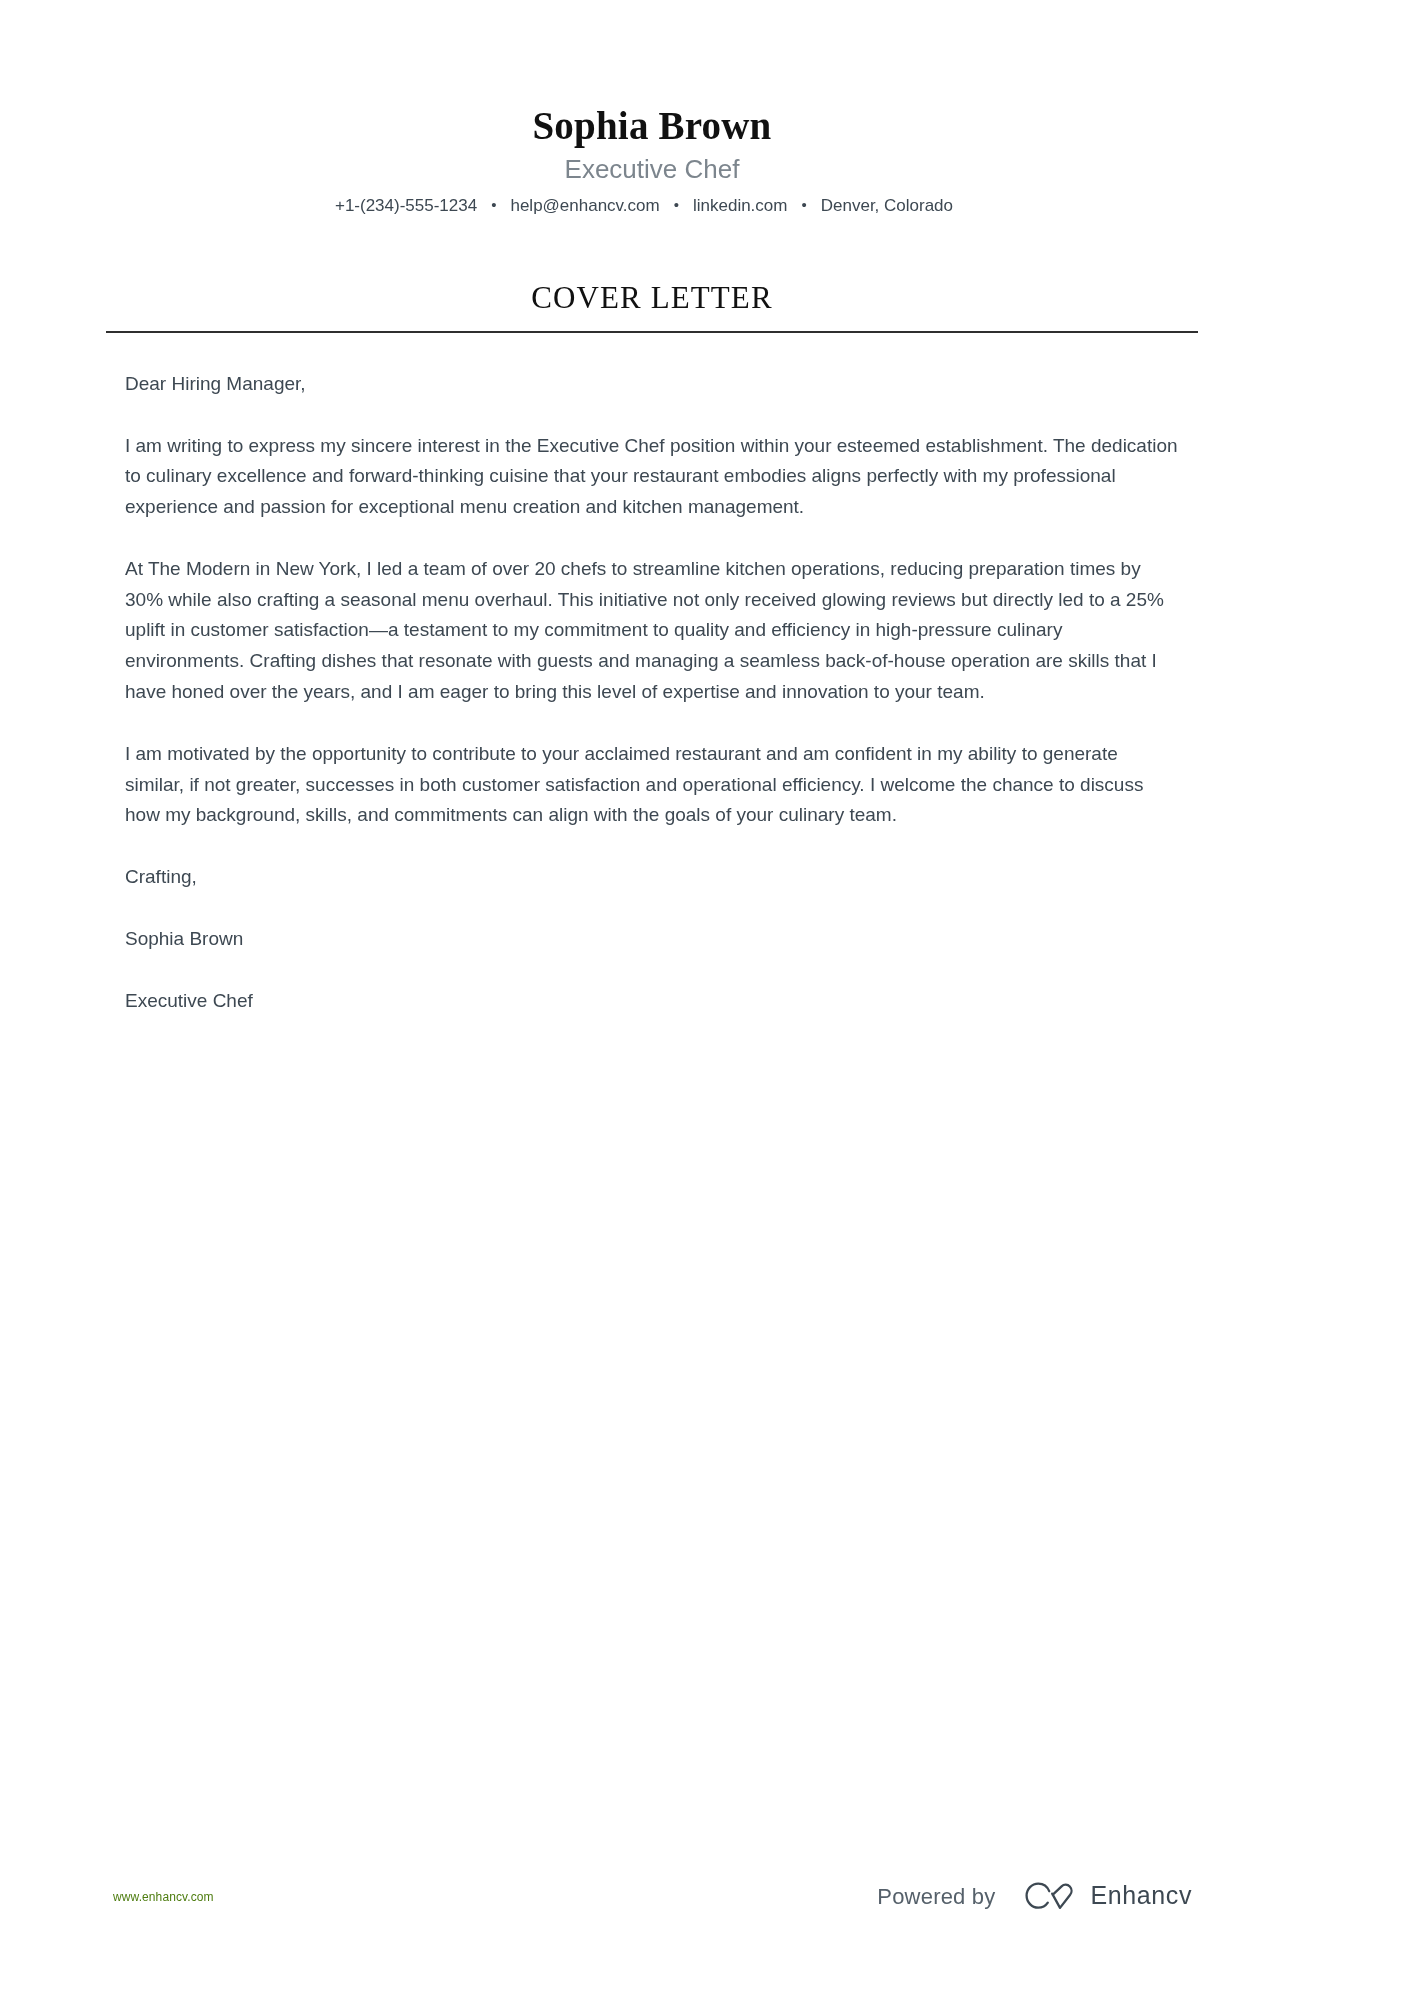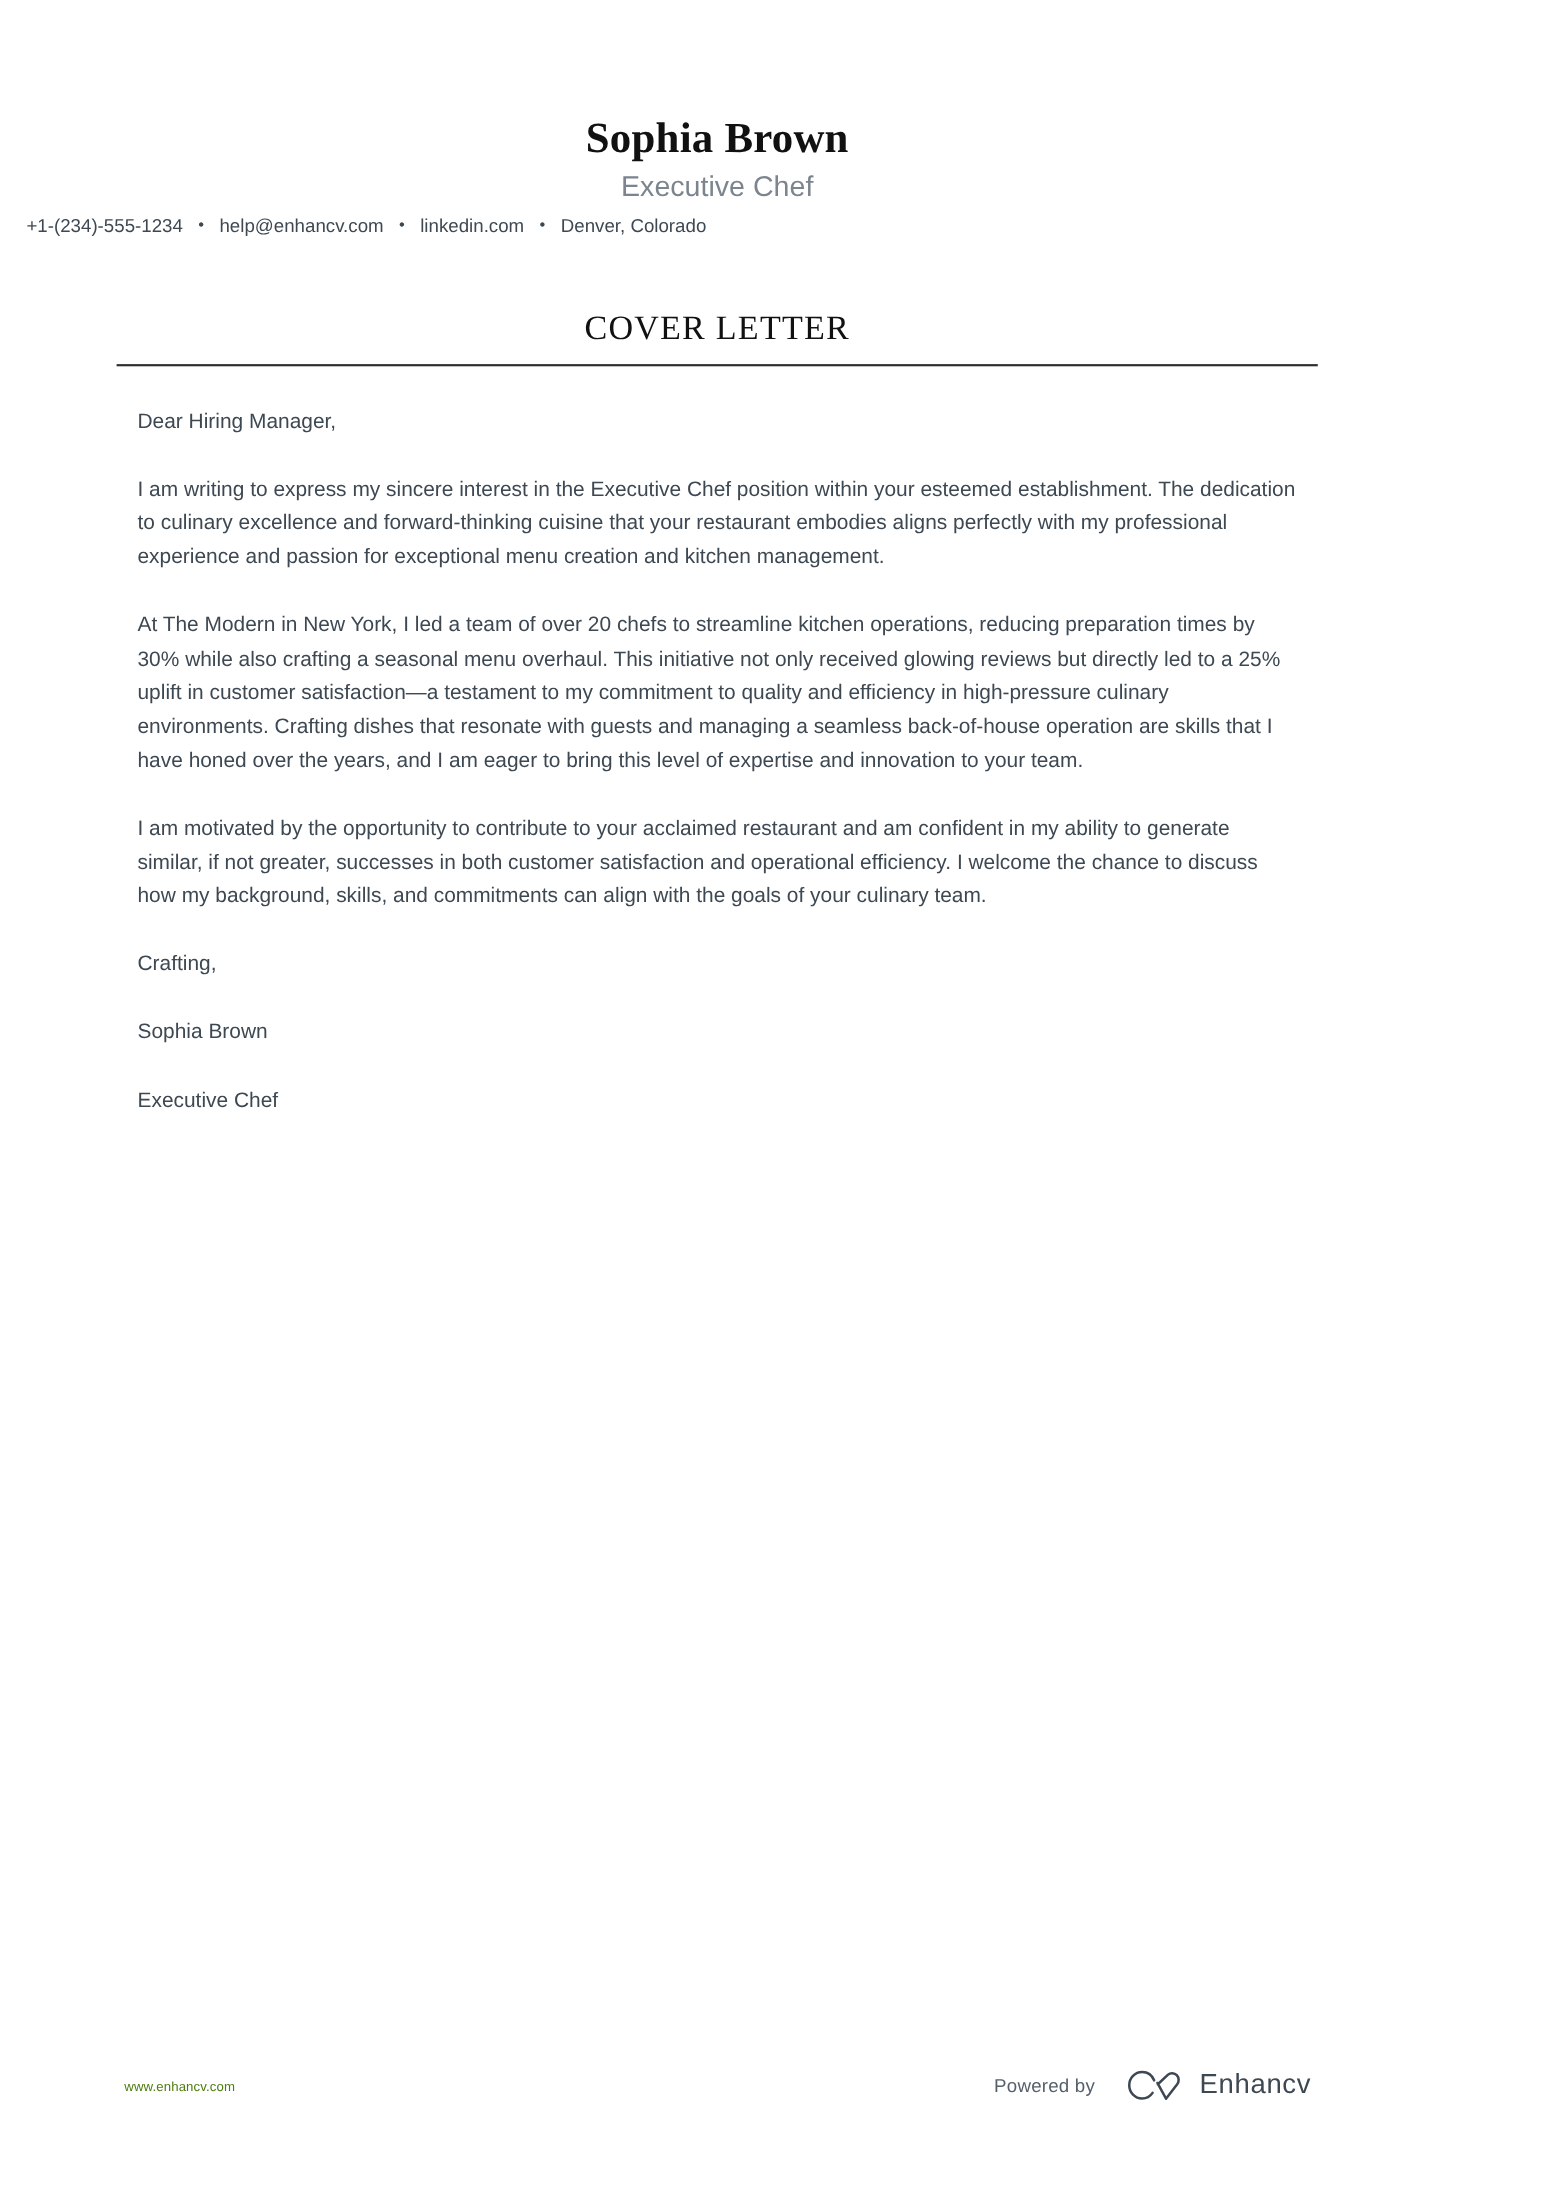--- a/index.html
+++ b/index.html
@@ -45,24 +45,23 @@
     color: #7c858d;
     margin: 7px 0 0 0;
     line-height: 1.15;
   }
   .contact-line {
     margin: 10px 16px 0 0;
     font-size: 17px;
     color: #3d4852;
     line-height: 1.3;
     display: flex;
-    justify-content: flex-start;
+    justify-content: center;
     align-items: center;
     flex-wrap: nowrap;
-    padding-left: 24px;
   }
   .contact-item { white-space: nowrap; }
   .contact-sep {
     display: inline-block;
     margin: 0 14px;
     font-size: 15px;
     line-height: 1;
     color: #3d4852;
     transform: translateY(-1px);
   }
@@ -121,21 +120,21 @@
     font-size: 12px;
     color: #4d7c0f;
     letter-spacing: 0.1px;
   }
   .powered {
     display: flex;
     align-items: center;
     gap: 26px;
   }
   .powered-label {
-    font-size: 17px;
+    font-size: 22px;
     color: #55606a;
     letter-spacing: 0.2px;
   }
   .brand {
     display: flex;
     gap: 15px;
   }
   .brand-mark { display: block; }
   .brand-name {
     font-size: 25px;

